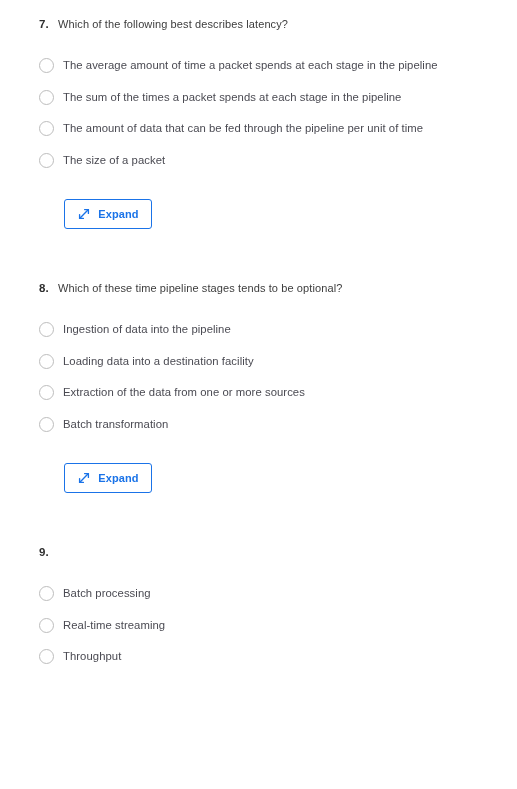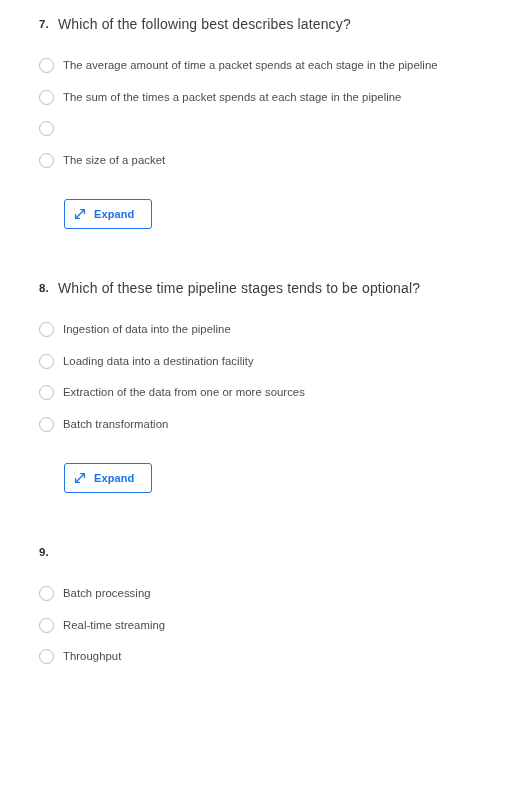--- a/index.html
+++ b/index.html
@@ -35,21 +35,21 @@
   .q-number {
     font-size: 11.5px;
     font-weight: bold;
     color: #2e2e2e;
     line-height: 15px;
     width: 19px;
     flex: 0 0 19px;
   }
 
   .q-text {
-    font-size: 14px;
+    font-size: 11px;
     color: #3c3c3c;
     line-height: 15px;
     letter-spacing: 0.01em;
     text-align: center;
   }
 
   
   .options {
     margin-top: 18px;
     padding-left: 39px;
@@ -82,21 +82,21 @@
 
   
   .expand-wrap {
     padding-left: 64px;
     margin-top: 23px;
   }
 
   .expand-button {
     display: inline-flex;
     align-items: center;
-    justify-content: flex-start;
+    justify-content: center;
     gap: 7px;
     width: 88px;
     height: 30px;
     box-sizing: border-box;
     border: 1.3px solid #1a73e8;
     border-radius: 3px;
     background: #ffffff;
     cursor: pointer;
     padding: 0 8px;
   }
@@ -134,20 +134,21 @@
         <div class="option-row">
           <span class="radio"></span>
           <span class="option-label">The average amount of time a packet spends at each stage in the pipeline</span>
         </div>
         <div class="option-row">
           <span class="radio"></span>
           <span class="option-label">The sum of the times a packet spends at each stage in the pipeline</span>
         </div>
         <div class="option-row">
           <span class="radio"></span>
+          <span class="option-label">The amount of data that can be fed through the pipeline per unit of time</span>
         </div>
         <div class="option-row">
           <span class="radio"></span>
           <span class="option-label">The size of a packet</span>
         </div>
       </div>
       <div class="expand-wrap"><div class="expand-button" role="button">
           <span class="expand-icon"><svg viewBox="0 0 14 14" xmlns="http://www.w3.org/2000/svg">
               <g stroke="#1a73e8" stroke-width="1.35" stroke-linecap="round" stroke-linejoin="round" fill="none">
                 <line x1="2.6" y1="11.4" x2="11.4" y2="2.6"></line>

